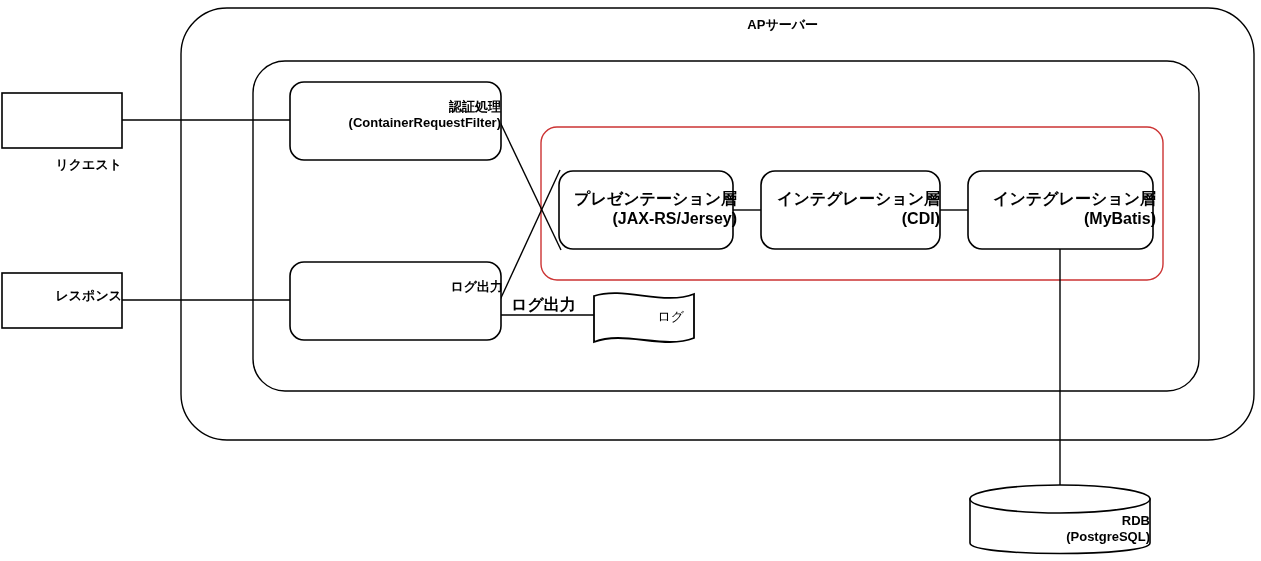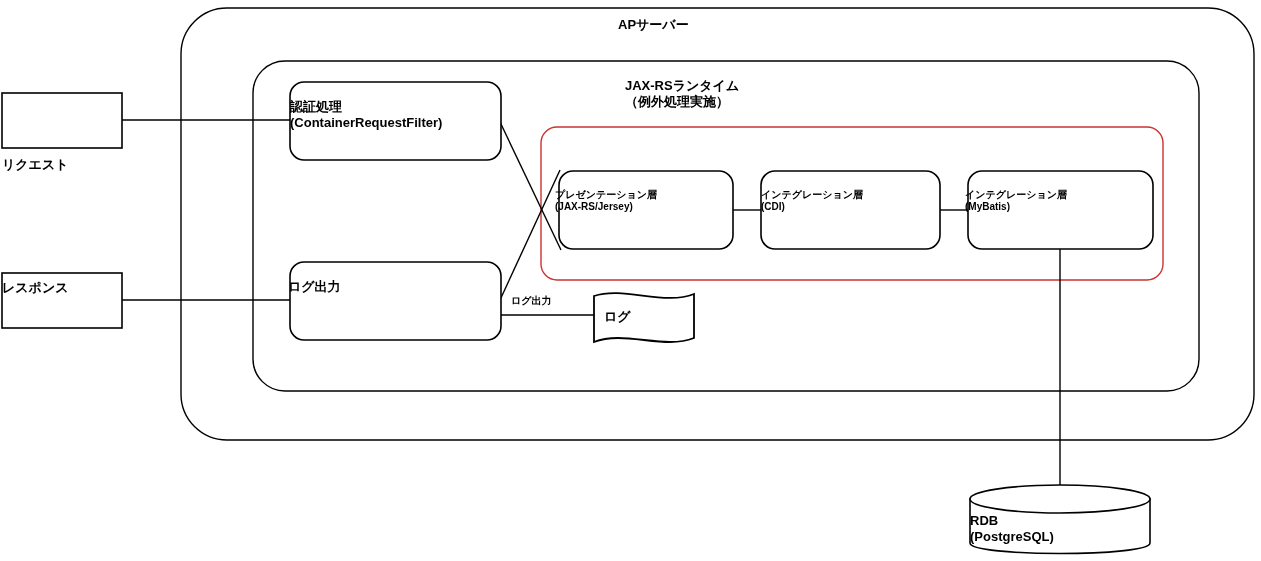--- a/index.html
+++ b/index.html
@@ -19,30 +19,30 @@
   }
   svg#diagram-svg {
     position: absolute;
     left: 0;
     top: 0;
     width: 1261px;
     height: 561px;
   }
   .lbl {
     position: absolute;
-    text-align: left;
+    text-align: right;
     font-weight: bold;
     color: #000000;
     line-height: 1.22;
     white-space: nowrap;
     pointer-events: none;
   }
-  .lbl.normal { font-weight: bold; }
+  .lbl.normal { font-weight: normal; }
   .t13 { font-size: 13px; }
-  .t12 { font-size: 10px; }
+  .t12 { font-size: 16px; }
 </style>
 </head>
 <body>
 
 <div id="diagram-root">
 
   <svg id="diagram-svg" viewBox="0 0 1261 561" xmlns="http://www.w3.org/2000/svg">
 
     <rect x="181" y="8" width="1073" height="432" rx="46" ry="46" fill="none" stroke="#000000" stroke-width="1.4"></rect>
 
@@ -87,30 +87,26 @@
              C 970 557, 1150 557, 1150 543
              L 1150 499
              Z" fill="#ffffff" stroke="#000000" stroke-width="1.6"></path>
     <ellipse cx="1060" cy="499" rx="90" ry="14" fill="#ffffff" stroke="#000000" stroke-width="1.6"></ellipse>
   </svg>
 
   <div class="lbl t13" style="left:618px; top:17px; width:200px;">
     <div>APサーバー</div>
   </div>
 
-  <div class="lbl t13" style="left:625px; top:78px; width:200px;">
-    <div>JAX-RSランタイム</div>
-    <div>（例外処理実施）</div>
-  </div>
 
   <div class="lbl t13" style="left:2px; top:112px; width:120px;margin-top:45px;">
     <div>リクエスト</div>
   </div>
 
-  <div class="lbl t13" style="left:2px; top:280px; width:120px;">
+  <div class="lbl t13" style="left:2px; top:288px; width:120px;">
     <div>レスポンス</div>
   </div>
 
   <div class="lbl t13" style="left:290px; top:99px; width:211px;">
     <div>認証処理</div>
     <div>(ContainerRequestFilter)</div>
   </div>
 
   <div class="lbl t13" style="left:288px; top:279px; width:215px;">
     <div>ログ出力</div>

